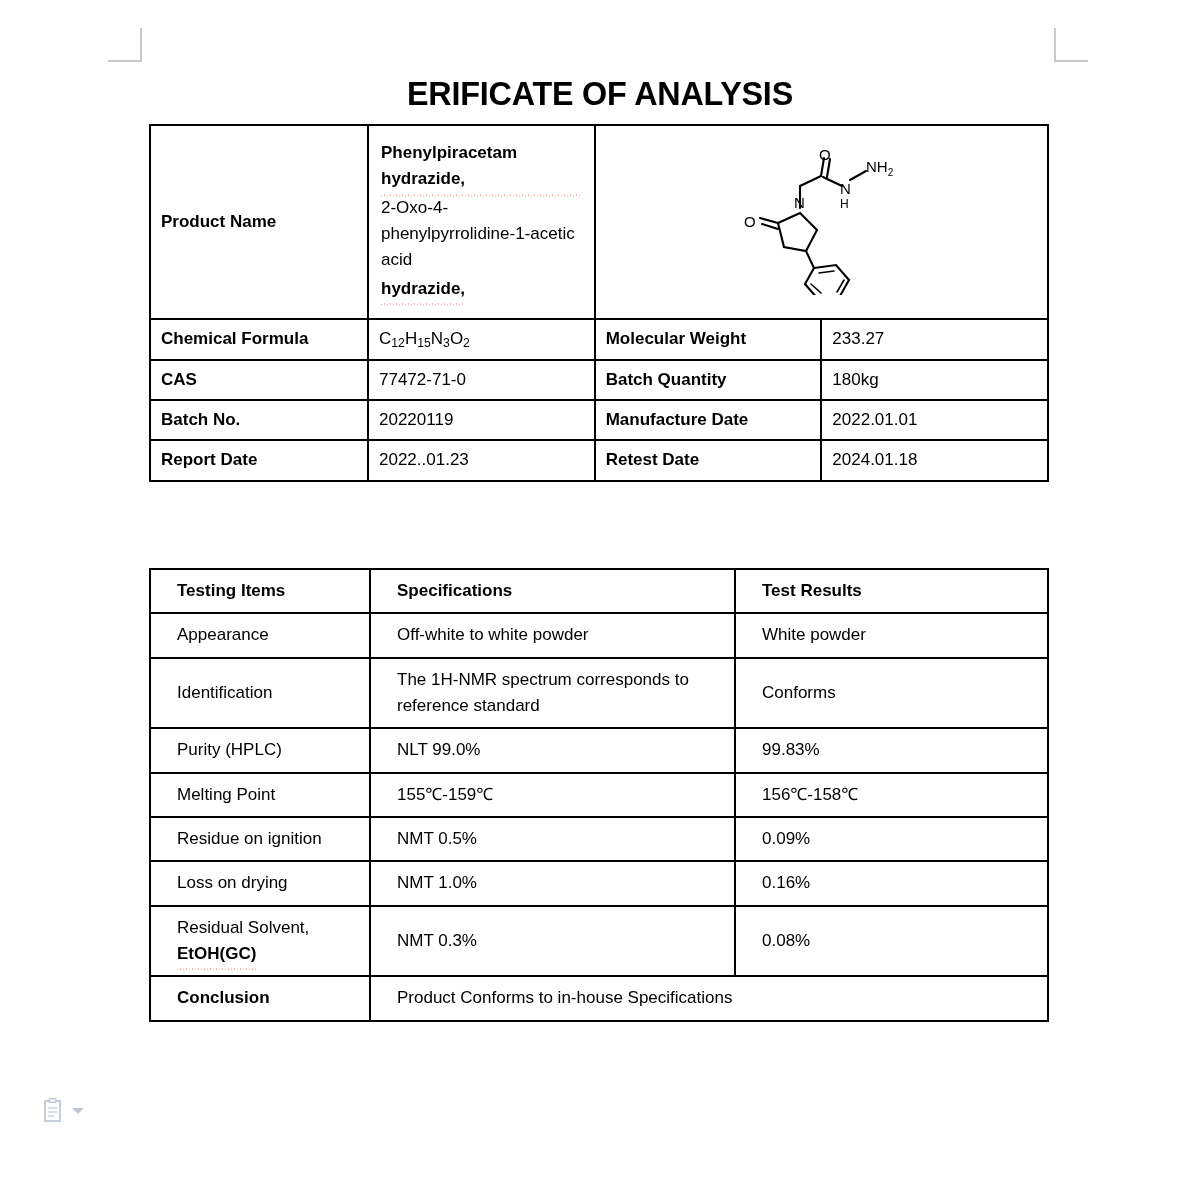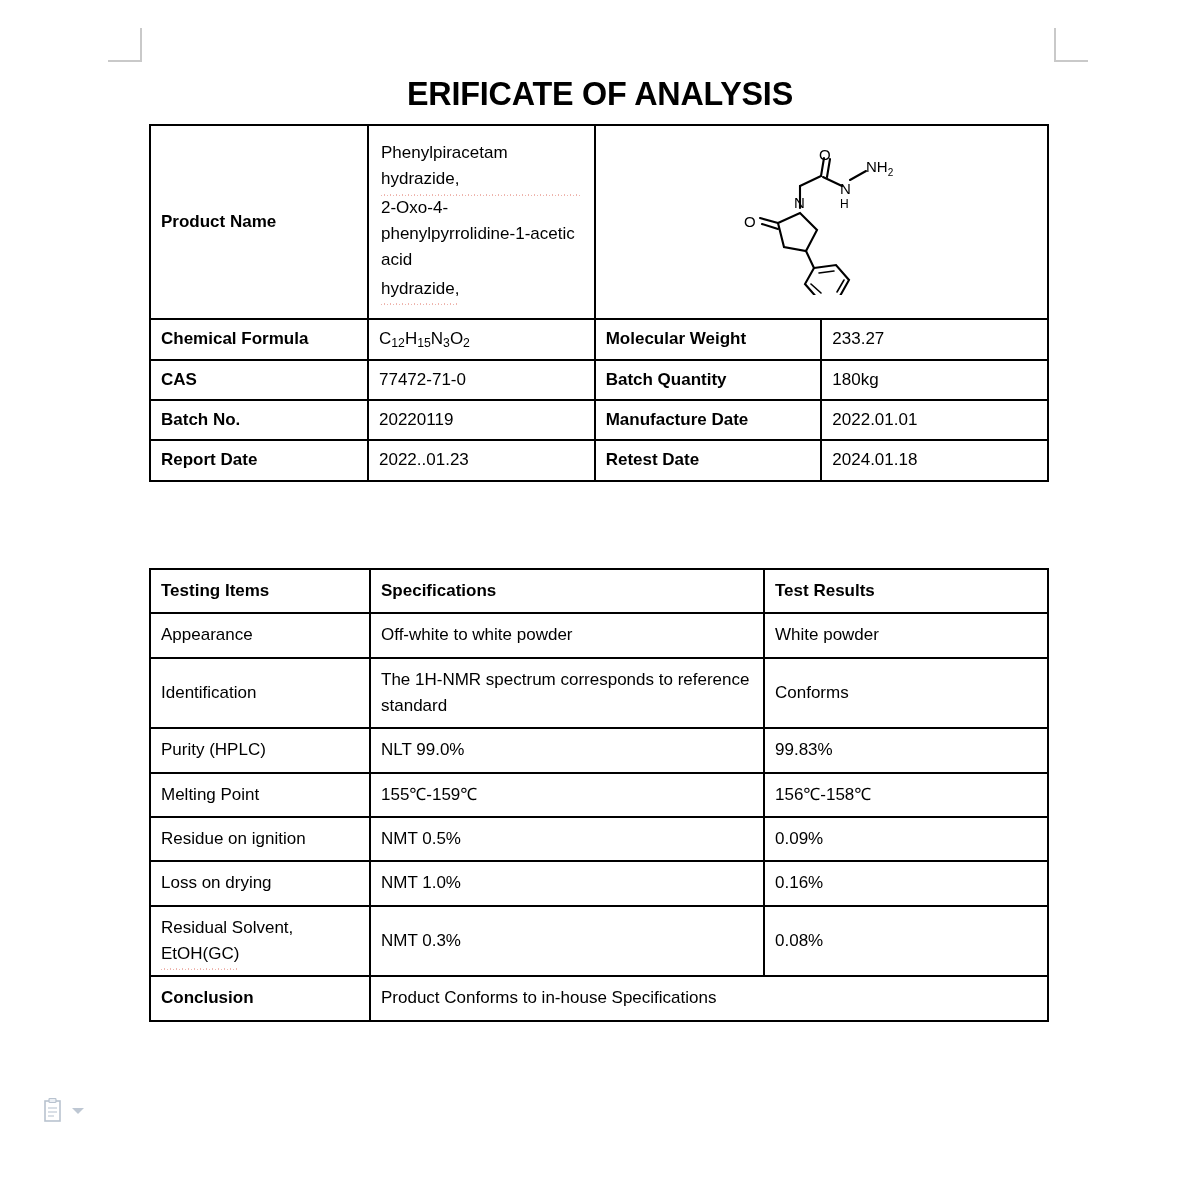--- a/index.html
+++ b/index.html
@@ -51,42 +51,42 @@
   .lbl { font-weight: bold; }
   .val { font-weight: normal; }
 
   
   #info-table { left: 149px; top: 124px; width: 900px; }
   #info-table .c1 { width: 218px; margin-top: 19px; }
   #info-table .pname-cell { padding: 14px 12px; }
   #info-table .struct-cell { padding: 0; }
 
   .pname-line { position: relative; display: inline-block; padding-bottom: 2px; }
-  .sq { position: relative; display: inline-block; }
+  .sq { position: relative; display: inline-block; font-weight: bold; }
   .sq::after {
     content: "";
     position: absolute;
     left: 0; right: 0; bottom: -4px;
     height: 4px;
     background-image:
       radial-gradient(circle at 2px 4px, transparent 1.6px, #d23b28 1.7px, transparent 2.4px),
       radial-gradient(circle at 5px 0px, transparent 1.6px, #d23b28 1.7px, transparent 2.4px);
     background-size: 6px 4px;
     background-repeat: repeat-x;
     opacity: .95;
   }
 
   
   .struct-wrap { width: 100%; height: 148px; display: flex; align-items: center; justify-content: center; }
 
   
   #test-table { left: 149px; top: 568px; width: 900px; }
-  #test-table td { padding: 8px 10px; border-radius: 11px; }
+  #test-table td { padding: 8px 26px; border-radius: 11px; }
   #test-table .t1 { width: 220px; }
-  #test-table .t2 { width: 394px; }
+  #test-table .t2 { width: 365px; }
   #test-table .hdr { font-weight: bold; }
   #test-table .concl-lbl { font-weight: bold; }
 
   sub { font-size: 0.72em; vertical-align: -0.22em; }
 
   
   .paste-opt { position: absolute; left: 42px; top: 1098px; width: 50px; height: 26px; opacity: .55; }
   .paste-opt .clip { position: absolute; left: 0; top: 0; }
   .paste-opt .caret {
     position: absolute; left: 30px; top: 10px;

